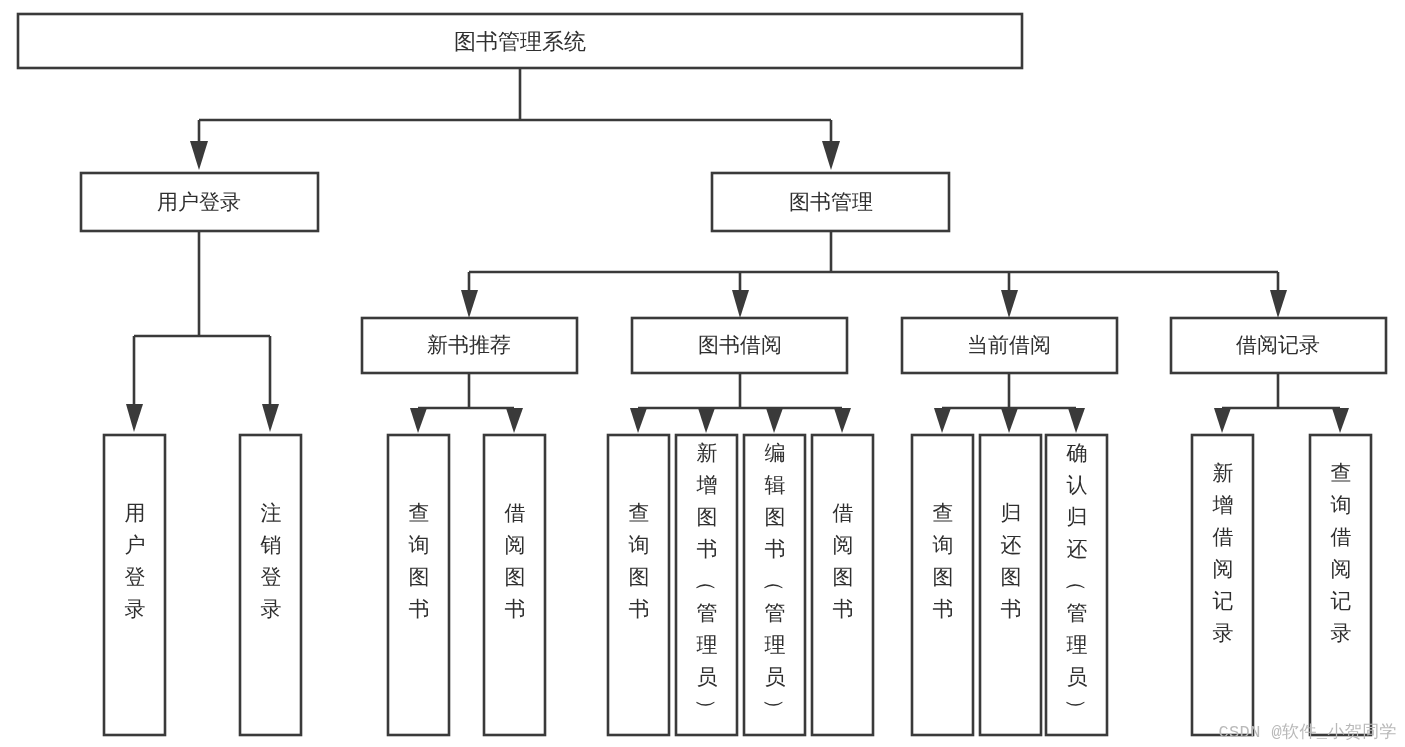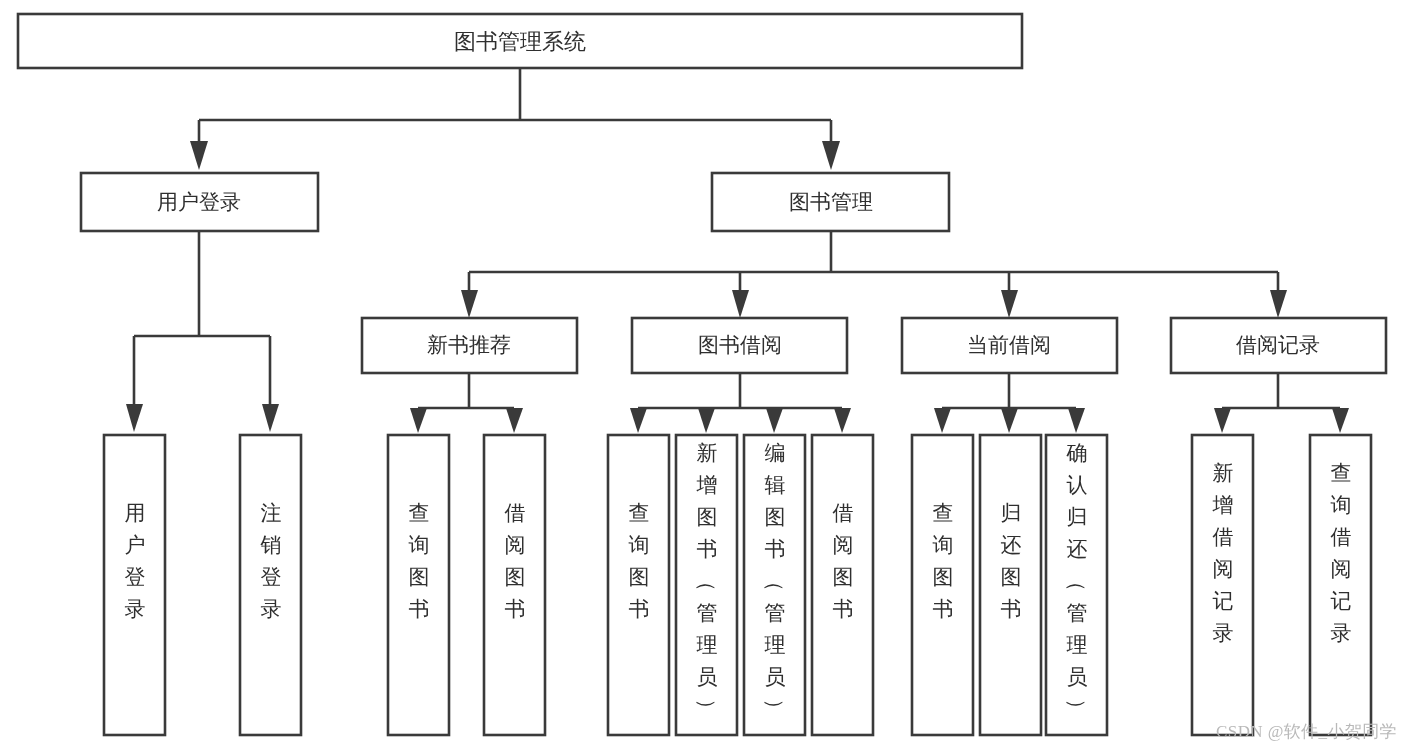--- a/index.html
+++ b/index.html
@@ -47,21 +47,21 @@
   .vert-label {
     fill: #2f2f2f;
     font-family: "Liberation Sans", "DejaVu Sans", sans-serif;
     font-size: 21px;
     text-anchor: middle;
   }
   .watermark {
     position: absolute;
     right: 8px;
     bottom: 4px;
-    font-family: Liberation Serif, serif;
+    font-family: Liberation Mono, monospace;
     font-size: 17px;
     color: #b9b9b9;
     letter-spacing: 0.4px;
     white-space: nowrap;
     pointer-events: none;
   }
 </style>
 </head>
 <body>
 

